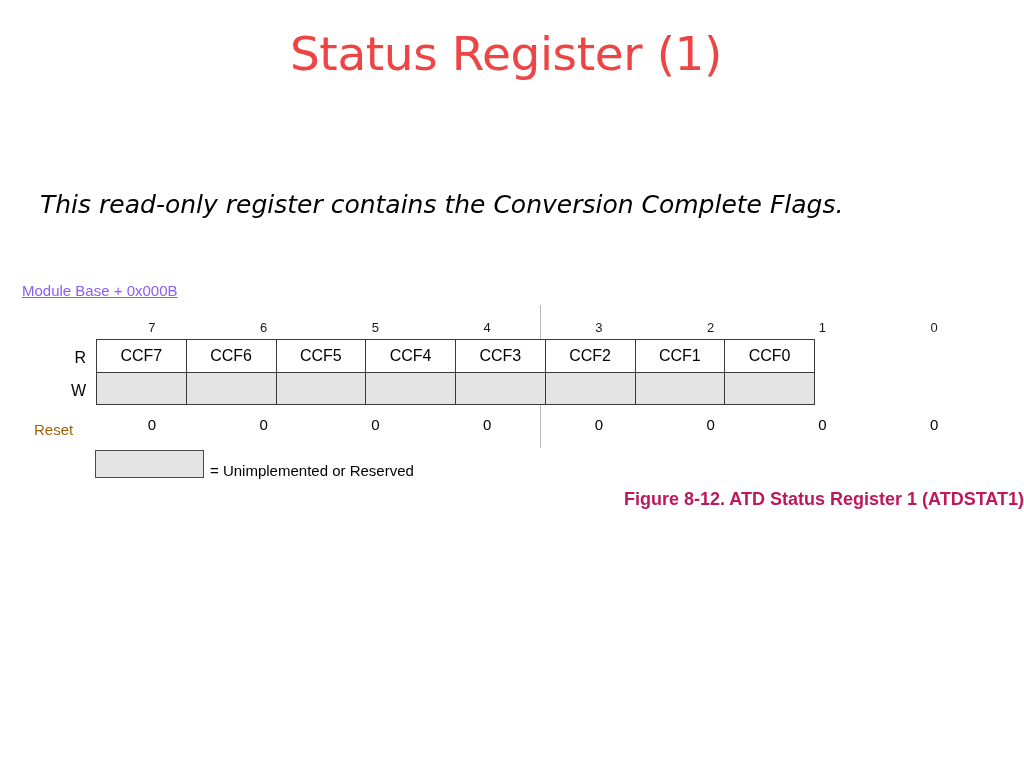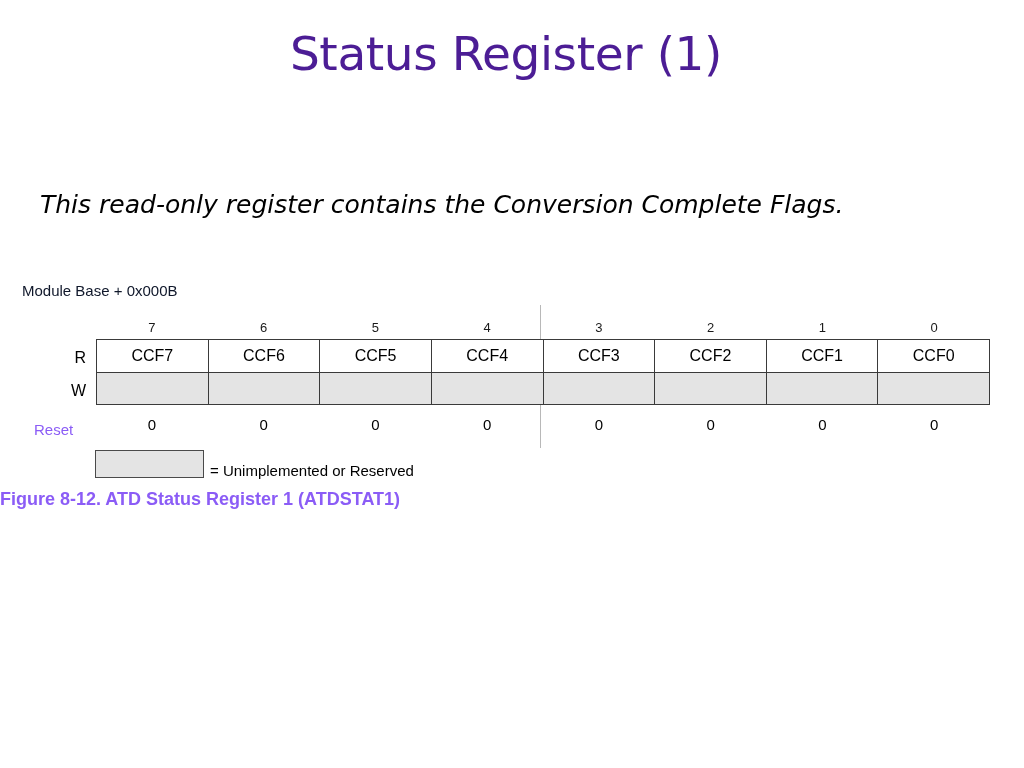--- a/index.html
+++ b/index.html
@@ -22,21 +22,21 @@
     position: absolute;
     left: 0;
     top: 28px;
     width: 1012px;
     text-align: center;
     font-family: "DejaVu Sans", sans-serif;
     font-size: 47px;
     font-weight: 400;
     line-height: 1.12;
     letter-spacing: -0.4px;
-    color: #4c1d95;
+    color: #ef4444;
     white-space: nowrap;
   }
 
   
   #slide-body {
     position: absolute;
     left: 40px;
     top: 190px;
     width: 944px;
     font-family: "DejaVu Sans", sans-serif;
@@ -56,22 +56,23 @@
     height: 250px;
   }
 
   .addr-label {
     position: absolute;
     left: 22px;
     top: 12px;
     font-family: "Liberation Sans", sans-serif;
     font-size: 15px;
     font-weight: 400;
-    color: #0f172a;
-    white-space: nowrap;
+    color: #8b5cf6;
+    white-space: nowrap;
+    text-decoration: underline;
   }
 
   
   .byte-divider {
     position: absolute;
     left: 540px;
     top: 35px;
     width: 1px;
     height: 143px;
     background: #b8b8b8;
@@ -110,29 +111,29 @@
   #rw-label-r { top: 79px; }
   #rw-label-w { top: 112px; }
 
   #reset-label {
     position: absolute;
     left: 34px;
     top: 151px;
     font-family: "Liberation Sans", sans-serif;
     font-size: 15px;
     font-weight: 400;
-    color: #8b5cf6;
+    color: #a16207;
   }
 
   
   .reg-table {
     position: absolute;
     left: 96px;
     top: 69px;
-    width: 894px;
+    width: 719px;
     border-collapse: collapse;
     table-layout: fixed;
   }
   .reg-table td {
     border: 1.6px solid #3a3a3a;
     height: 29px;
     text-align: center;
     vertical-align: middle;
     font-family: "Liberation Sans", sans-serif;
     font-size: 16px;
@@ -188,25 +189,25 @@
     color: #000000;
     white-space: nowrap;
   }
 
   
   #figure-caption {
     position: absolute;
     left: 0;
     top: 219px;
     width: 1024px;
-    text-align: left;
+    text-align: right;
     font-family: "Liberation Sans", sans-serif;
     font-size: 18px;
     font-weight: 700;
-    color: #8b5cf6;
+    color: #be185d;
     white-space: nowrap;
   }
 </style>
 </head>
 <body>
 
 <div id="slide-title">Status Register (1)</div>
 
 <div id="slide-body">This read-only register contains the Conversion Complete Flags.</div>
 

